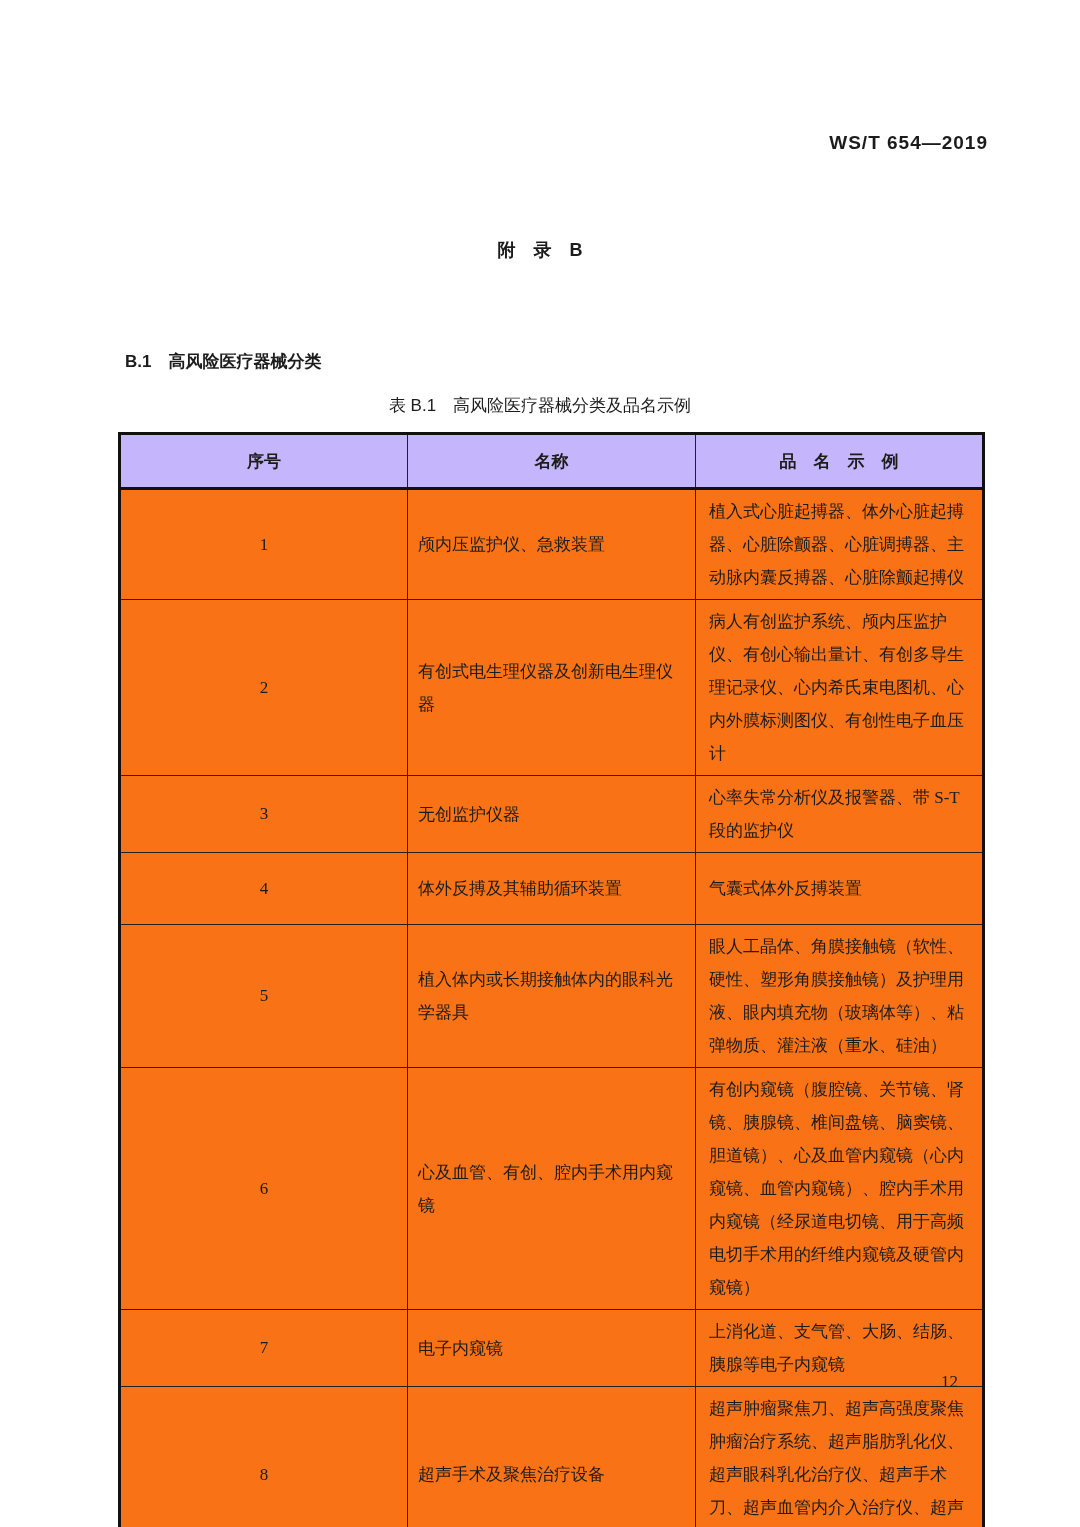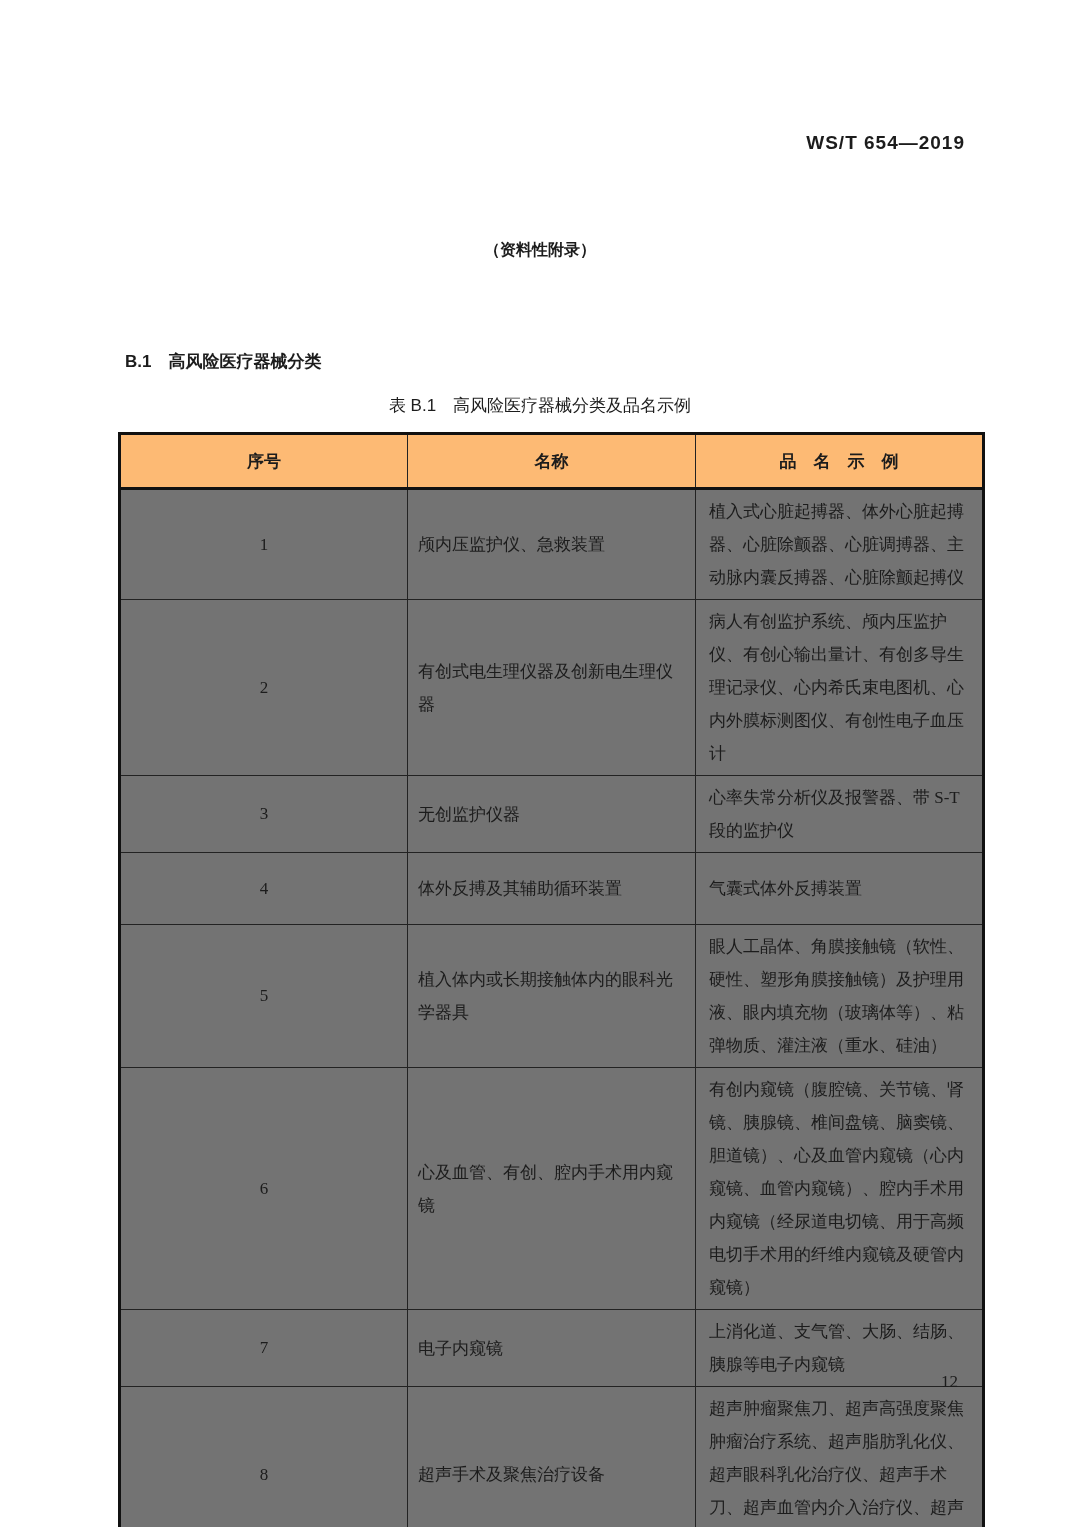--- a/index.html
+++ b/index.html
@@ -9,21 +9,21 @@
     height: 1527px;
     margin: 0 auto;
     background: #ffffff;
     font-family: "Liberation Serif", serif;
     color: #1c1c1c;
     overflow: hidden;
   }
   .doc-number {
     position: absolute;
     top: 132px;
-    right: 115px;
+    right: 92px;
     font-family: "Liberation Sans", sans-serif;
     font-weight: 600;
     font-size: 19px;
     letter-spacing: 1px;
   }
   .appendix-block {
     position: absolute;
     top: 236px;
     left: 0;
     width: 100%;
@@ -62,27 +62,27 @@
   }
   .risk-table th {
     font-family: "Liberation Sans", sans-serif;
     font-weight: 700;
     font-size: 17px;
     height: 50px;
     border: 1px solid #222;
     border-bottom: 3px solid #111;
     text-align: center;
     vertical-align: middle;
-    background: #fdba74;
+    background: #c4b5fd;
   }
   .risk-table td {
     border: 1px solid #222;
     font-size: 17px;
     vertical-align: middle;
-    background: #737373;
+    background: #f97316;
   }
   .risk-table td.cell-num  { width: 62px;  text-align: center; }
   .risk-table td.cell-name { width: 185px; padding: 5px 10px; line-height: 33px; }
   .risk-table td.cell-ex   { padding: 5px 8px 5px 13px; line-height: 33px; }
   .risk-table tr.h76  { height: 76px; }
   .risk-table tr.h82  { height: 82px; }
   .risk-table tr.h46  { height: 46px; }
   .risk-table tr.h72  { height: 72px; }
   .risk-table tr.h78  { height: 78px; }
   .risk-table tr.h96  { height: 96px; }
@@ -95,21 +95,21 @@
   }
 </style>
 </head>
 <body>
 
 <div class="page">
 
   <div class="doc-number">WS/T 654—2019</div>
 
   <div class="appendix-block">
-    <div class="appendix-type">（资料性附录）</div>
+    <div class="appendix-label">附　录　B</div>
   </div>
 
   <div class="section-heading">B.1　高风险医疗器械分类</div>
 
   <div class="table-caption">表 B.1　高风险医疗器械分类及品名示例</div>
 
   <table class="risk-table">
     <thead>
       <tr>
         <th>序号</th>

